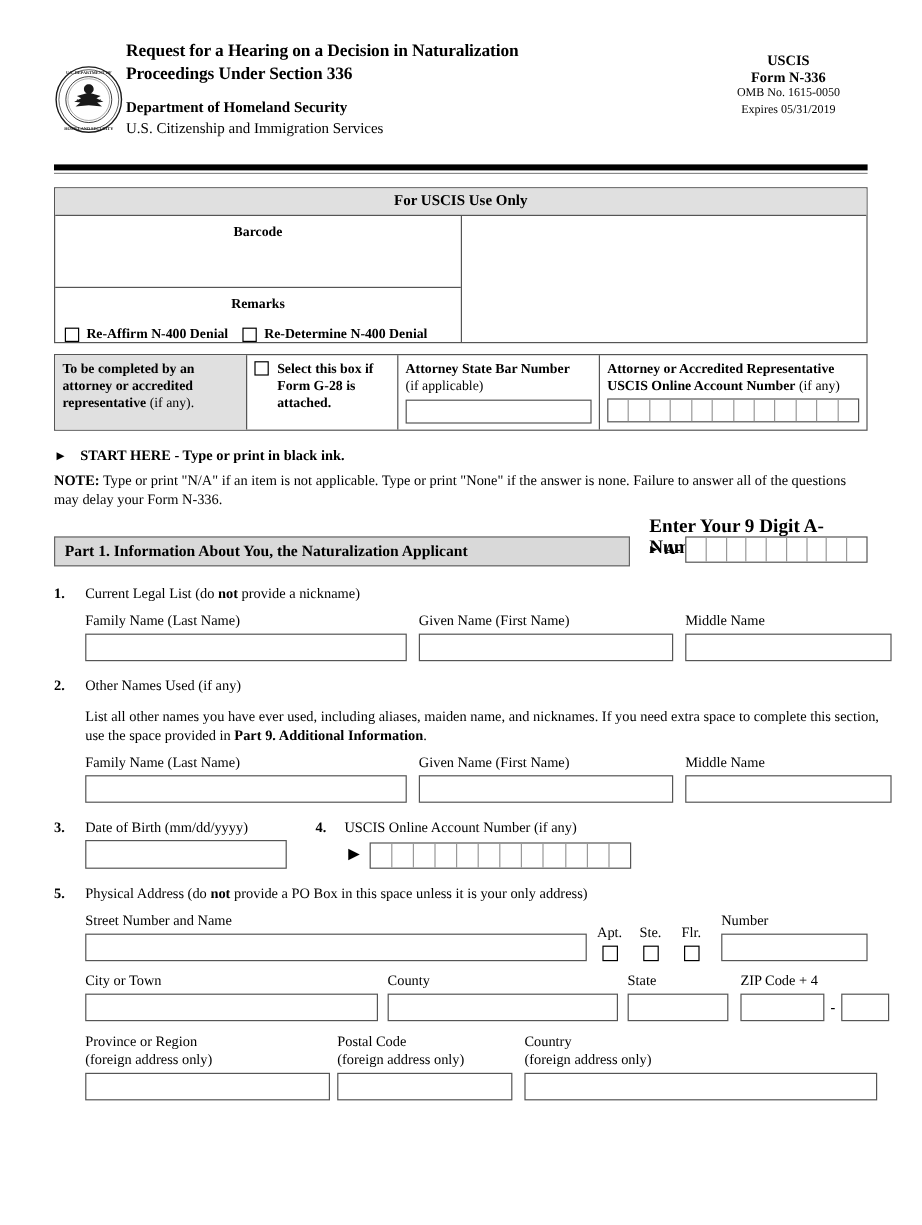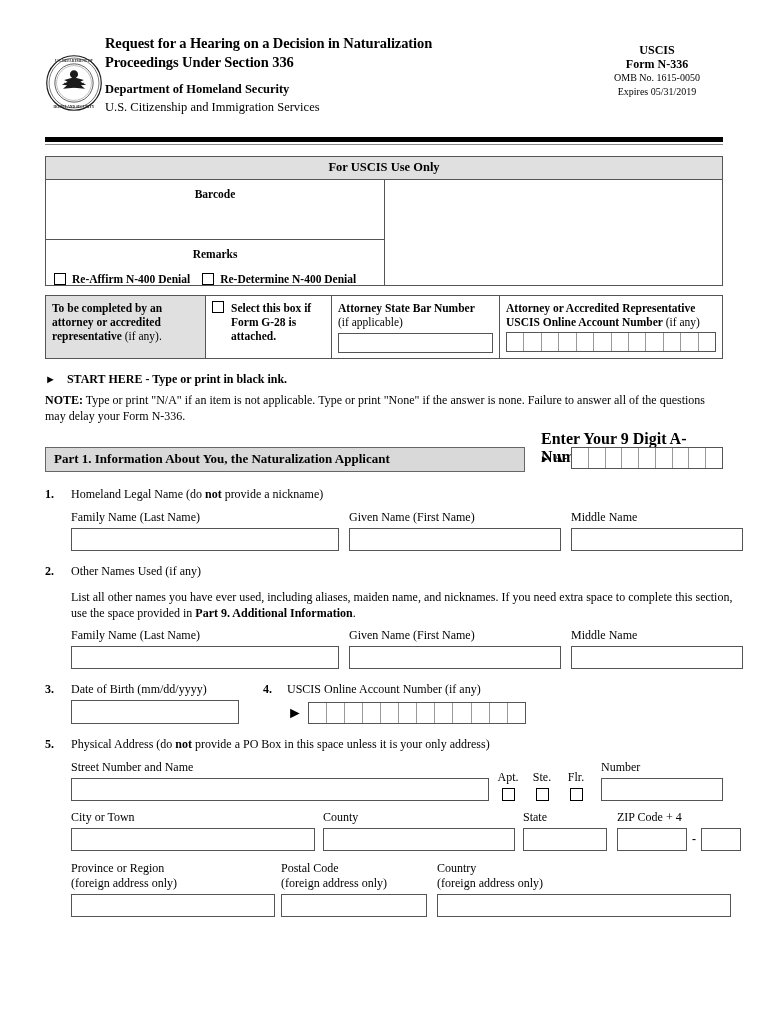--- a/index.html
+++ b/index.html
@@ -523,21 +523,21 @@
           <i></i>
           <i></i>
         </div>
     </div>
   </div>
 
   <div class="q">
     <div class="q-num">1.</div>
     <div class="q-body">
       <div class="q-text">
-        <span>Homeland Legal Name (do </span><b>not</b><span> provide a nickname)</span>
+        <span>Current Legal List (do </span><b>not</b><span> provide a nickname)</span>
       </div>
       <div class="field-row">
         <div class="fld">
           <div class="fld-label">Family Name (Last Name)</div>
           <div class="fld-input w-family"></div>
         </div>
         <div class="fld">
           <div class="fld-label">Given Name (First Name)</div>
           <div class="fld-input w-given"></div>
         </div>

